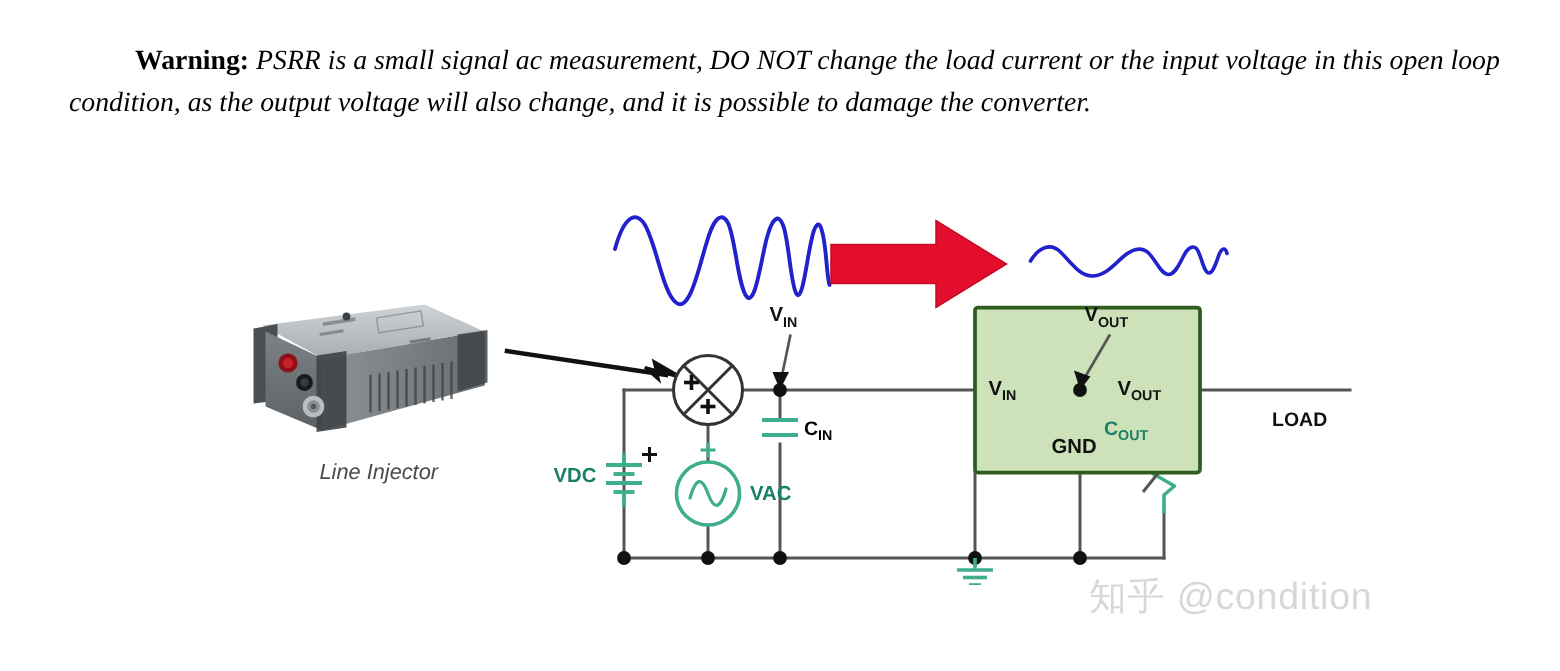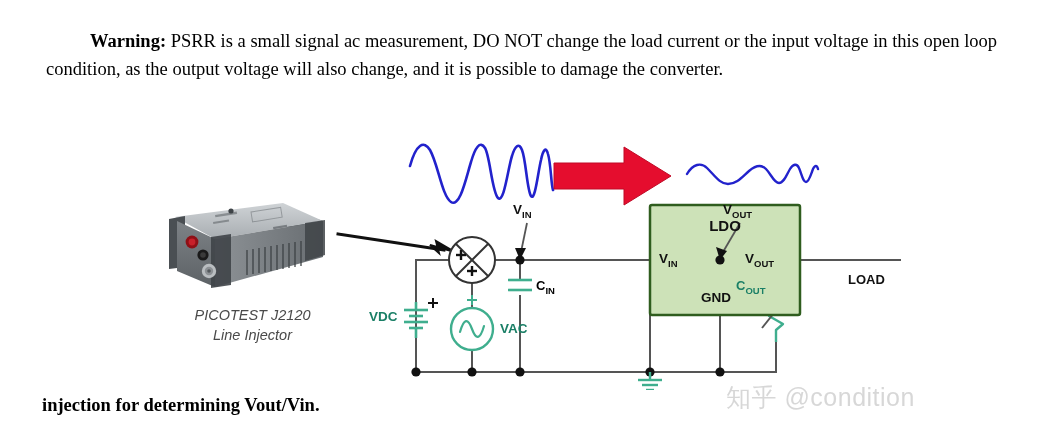--- a/index.html
+++ b/index.html
@@ -9,21 +9,21 @@
     position:relative;
   }
   .page{position:absolute;inset:0;}
 
   
   .warning{
     position:absolute;left:46px;top:8px;width:960px;
     font-size:18.5px;line-height:1.52;
   }
   .warning .w-label{font-weight:bold;font-style:normal;margin-left:44px;}
-  .warning .w-text{}
+  .warning .w-text{font-style:italic;}
 
   
   .figure{position:absolute;left:0;top:110px;width:1040px;height:280px;}
 
   
   .instrument{position:absolute;left:155px;top:85px;width:185px;height:115px;}
   .inst-label{
     position:absolute;left:145px;top:196px;width:215px;
     text-align:center;font-family:"Liberation Sans",sans-serif;
     font-style:italic;font-size:14.5px;color:#4a4a4a;line-height:1.35;
@@ -123,21 +123,20 @@
 
       <circle cx="48" cy="60" r="5.6" fill="#1a1a1a"></circle>
       <circle cx="48" cy="60" r="2.8" fill="#3a3a3a"></circle>
 
       <circle cx="54" cy="76" r="7.2" fill="#b9bdc0"></circle>
       <circle cx="54" cy="76" r="4.2" fill="#8c9094"></circle>
       <circle cx="54" cy="76" r="1.8" fill="#53585c"></circle>
     </svg>
 
     <div class="inst-label">
-      <div>PICOTEST J2120</div>
       <div>Line Injector</div>
     </div>
 
     <svg class="wave-left" width="150" height="85" viewBox="0 0 150 85">
       <path d="M2 40 C8 18 16 14 22 24 C30 38 34 70 43 76 C52 82 58 52 63 36
                C67 22 72 14 77 22 C82 30 84 66 90 72 C96 78 100 42 104 30
                C107 20 111 16 114 24 C118 34 119 64 123 70 C127 76 130 46 133 34
                C135 24 138 20 140 28 C143 38 143 58 145 64" fill="none" stroke="#2222cc" stroke-width="2.6" stroke-linecap="round"></path>
     </svg>
 
@@ -272,22 +271,20 @@
                 font-family:'Liberation Sans',sans-serif;font-weight:bold;">
 
       <div style="position:absolute;left:513px;top:92px;font-size:13.5px;color:#111;">
         <span>V</span><sub style="font-size:9.5px">IN</sub>
       </div>
 
       <div style="position:absolute;left:723px;top:92px;font-size:13.5px;color:#111;">
         <span>V</span><sub style="font-size:9.5px">OUT</sub>
       </div>
 
-      <div style="position:absolute;left:650px;top:107px;width:150px;text-align:center;
-                  font-size:15px;color:#111;">LDO</div>
 
       <div style="position:absolute;left:659px;top:141px;font-size:13.5px;color:#111;">
         <span>V</span><sub style="font-size:9.5px">IN</sub>
       </div>
 
       <div style="position:absolute;left:745px;top:141px;font-size:13.5px;color:#111;">
         <span>V</span><sub style="font-size:9.5px">OUT</sub>
       </div>
 
       <div style="position:absolute;left:650px;top:180px;width:132px;text-align:center;
@@ -304,21 +301,20 @@
       <div style="position:absolute;left:369px;top:199px;font-size:13.5px;color:#1a7f66;">VDC</div>
 
       <div style="position:absolute;left:500px;top:211px;font-size:13.5px;color:#1a7f66;">VAC</div>
 
       <div style="position:absolute;left:800px;top:162px;font-size:13px;color:#111;padding-left:48px;">LOAD</div>
     </div>
 
   </div>
 
   <div class="caption">
-    <div class="cap-line2">injection for determining Vout/Vin.</div>
   </div>
 
   <div class="watermark">
     <span class="wm-cn">知乎</span>
     <span>@condition</span>
   </div>
 
 </div>
 
 </body></html>

